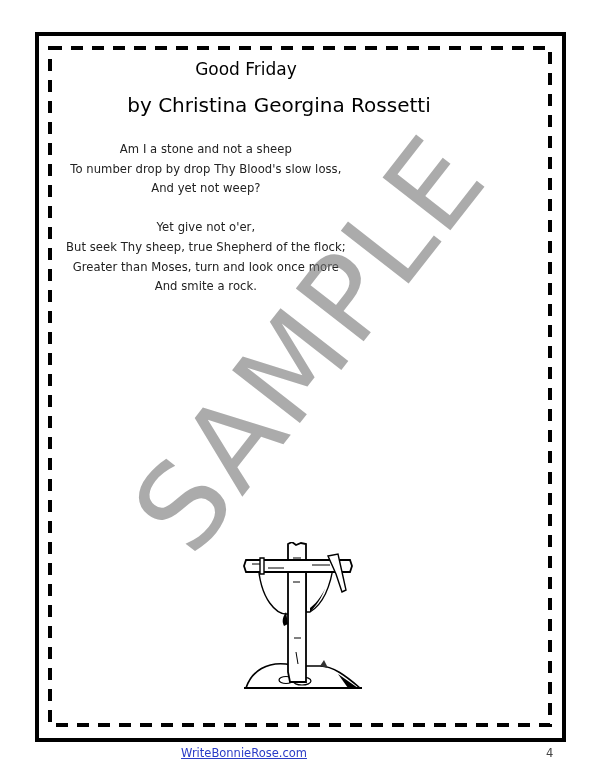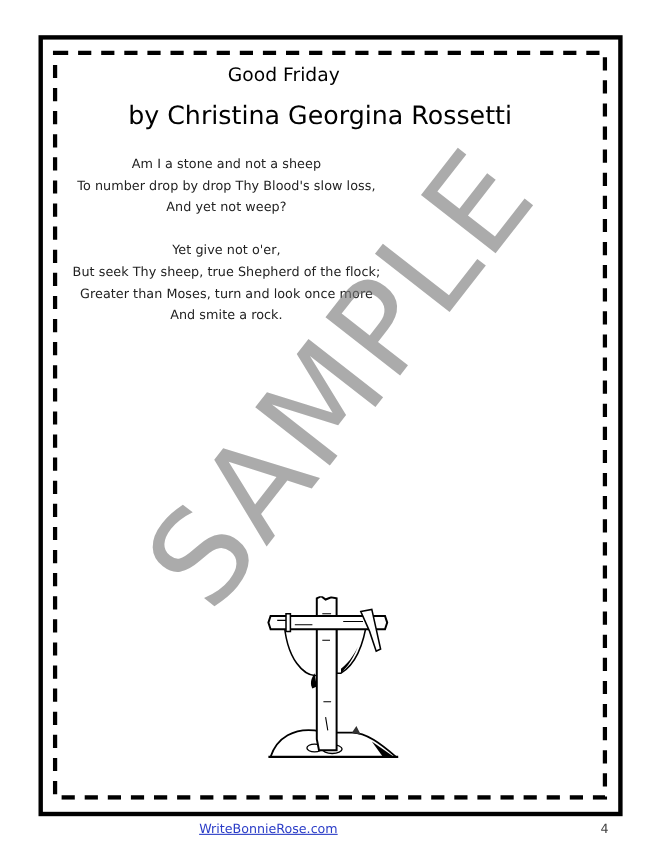--- a/index.html
+++ b/index.html
@@ -1,22 +1,22 @@
 <!DOCTYPE html>
 <html><head>
 <meta charset="utf-8">
 <style>
   html, body { margin:0; padding:0; background:#ffffff; }
   body { width:600px; height:776px; position:relative; overflow:hidden; font-family:"DejaVu Sans", sans-serif; color:#1a1a1a; }
   .outer-frame { position:absolute; left:35px; top:32px; width:523px; height:702px; border:4px solid #000; box-sizing:content-box; }
   .dash-frame { position:absolute; left:48px; top:46px; width:504px; height:681px; }
   .dash-frame svg { position:absolute; left:0; top:0; }
-  .title { position:absolute; left:16px; width:484px; text-align:center; font-family:"DejaVu Sans", sans-serif; color:#000; }
+  .title { position:absolute; left:4px; width:484px; text-align:center; font-family:"DejaVu Sans", sans-serif; color:#000; }
   .title.t1 { top:59px; font-size:17px; }
-  .title.t2 { top:93px; font-size:23px;padding-left:33px; }
+  .title.t2 { top:93px; font-size:20px;padding-left:33px; }
   .poem { position:absolute; left:66px; top:140px; font-size:11.6px; line-height:19.6px; color:#222; letter-spacing:0.05px; }
   .stanza { margin:0 0 19.6px 0; }
   .line { display:block; white-space:nowrap;text-align:center; }
   .watermark { position:absolute; left:160px; top:360px; font-family:"DejaVu Sans", sans-serif; font-size:118px; color:rgba(120,120,120,0.62); transform:rotate(-52deg); transform-origin:center; letter-spacing:2px; width:420px; text-align:center; margin-left:-80px; margin-top:-60px; pointer-events:none; }
   .cross { position:absolute; left:238px; top:542px; width:130px; height:150px; }
   .footer-link { position:absolute; top:746px; left:0; width:488px; text-align:center; font-size:11.5px; color:#2a3cc7; text-decoration:underline; }
   .page-num { position:absolute; top:746px; left:546px; font-size:11.5px; color:#444; }
 </style>
 </head>
 <body>

